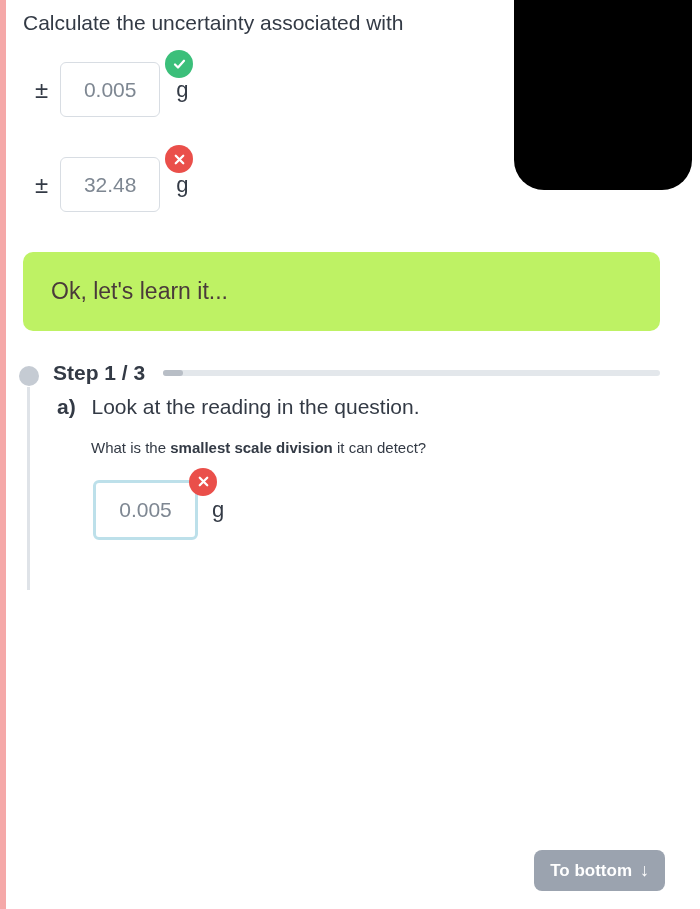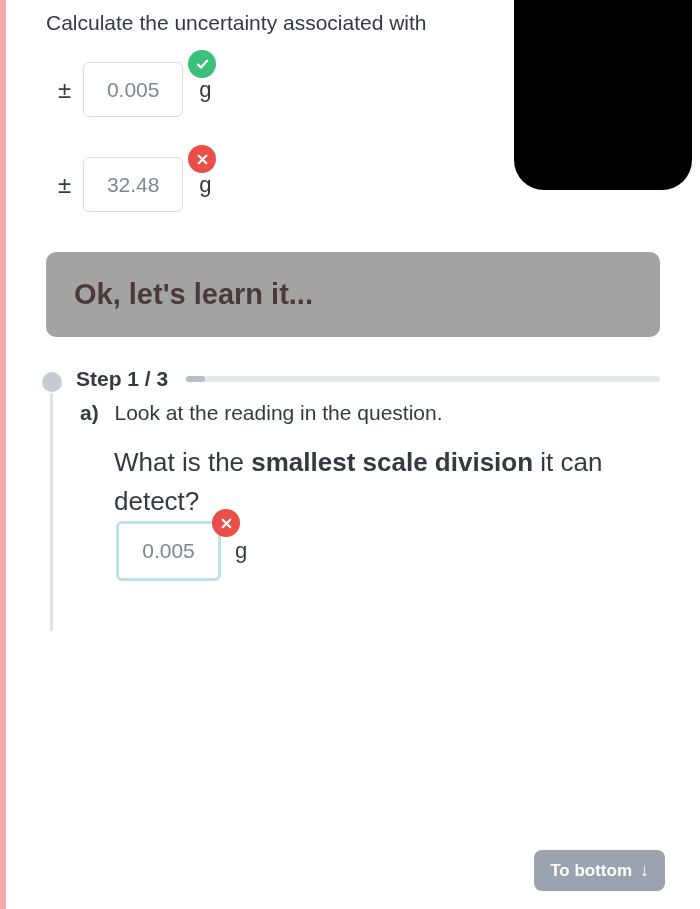--- a/index.html
+++ b/index.html
@@ -7,21 +7,21 @@
       font-family: -apple-system, BlinkMacSystemFont, 'Segoe UI', Helvetica, Arial, sans-serif;
       background: #fff;
       color: #333a45;
       width: 700px;
       height: 909px;
       position: relative;
       overflow: hidden;
       border-left: 6px solid #f5a8a8;
     }
     .content {
-      padding: 8px 40px 20px 40px;
+      padding: 8px 40px 20px 17px;
       position: relative;
     }
     .question-prompt {
       font-size: 21px;
       color: #333a45;
       margin-bottom: 25px;
       line-height: 1.4;
     }
     .part-label {
       font-weight: 700;
@@ -93,26 +93,26 @@
       position: absolute;
       top: -10px;
       right: 8px;
       width: 178px;
       height: 200px;
       background: #000;
       border-radius: 0 0 30px 30px;
       z-index: 5;
     }
     .banner {
-      background: #a3a3a3;
+      background: #bef264;
       color: #4a3a3a;
       padding: 26px 28px;
       border-radius: 10px;
-      font-size: 29px;
-      font-weight: 700;
+      font-size: 23px;
+      font-weight: 400;
       margin: 20px 0 30px 0;
     }
     .step-area {
       position: relative;
       padding-left: 30px;
     }
     .step-line {
       position: absolute;
       left: 4px;
       top: 26px;
@@ -152,23 +152,24 @@
       position: absolute;
       left: 0; top: 0; bottom: 0;
       width: 4%;
       background: #b8bec6;
       border-radius: 3px;
     }
     .step-body {
       padding-left: 4px;
     }
     .step-prompt {
-      font-size: 26px;
+      font-size: 15px;
       color: #333a45;
       line-height: 1.5;
+      margin-bottom: 20px;
     }
     .step-prompt strong { font-weight: 700; }
     .step-answer {
       display: flex;
       align-items: center;
       gap: 10px;
       position: relative;
       margin-left: 2px;
     }
     .step-answer .badge {

